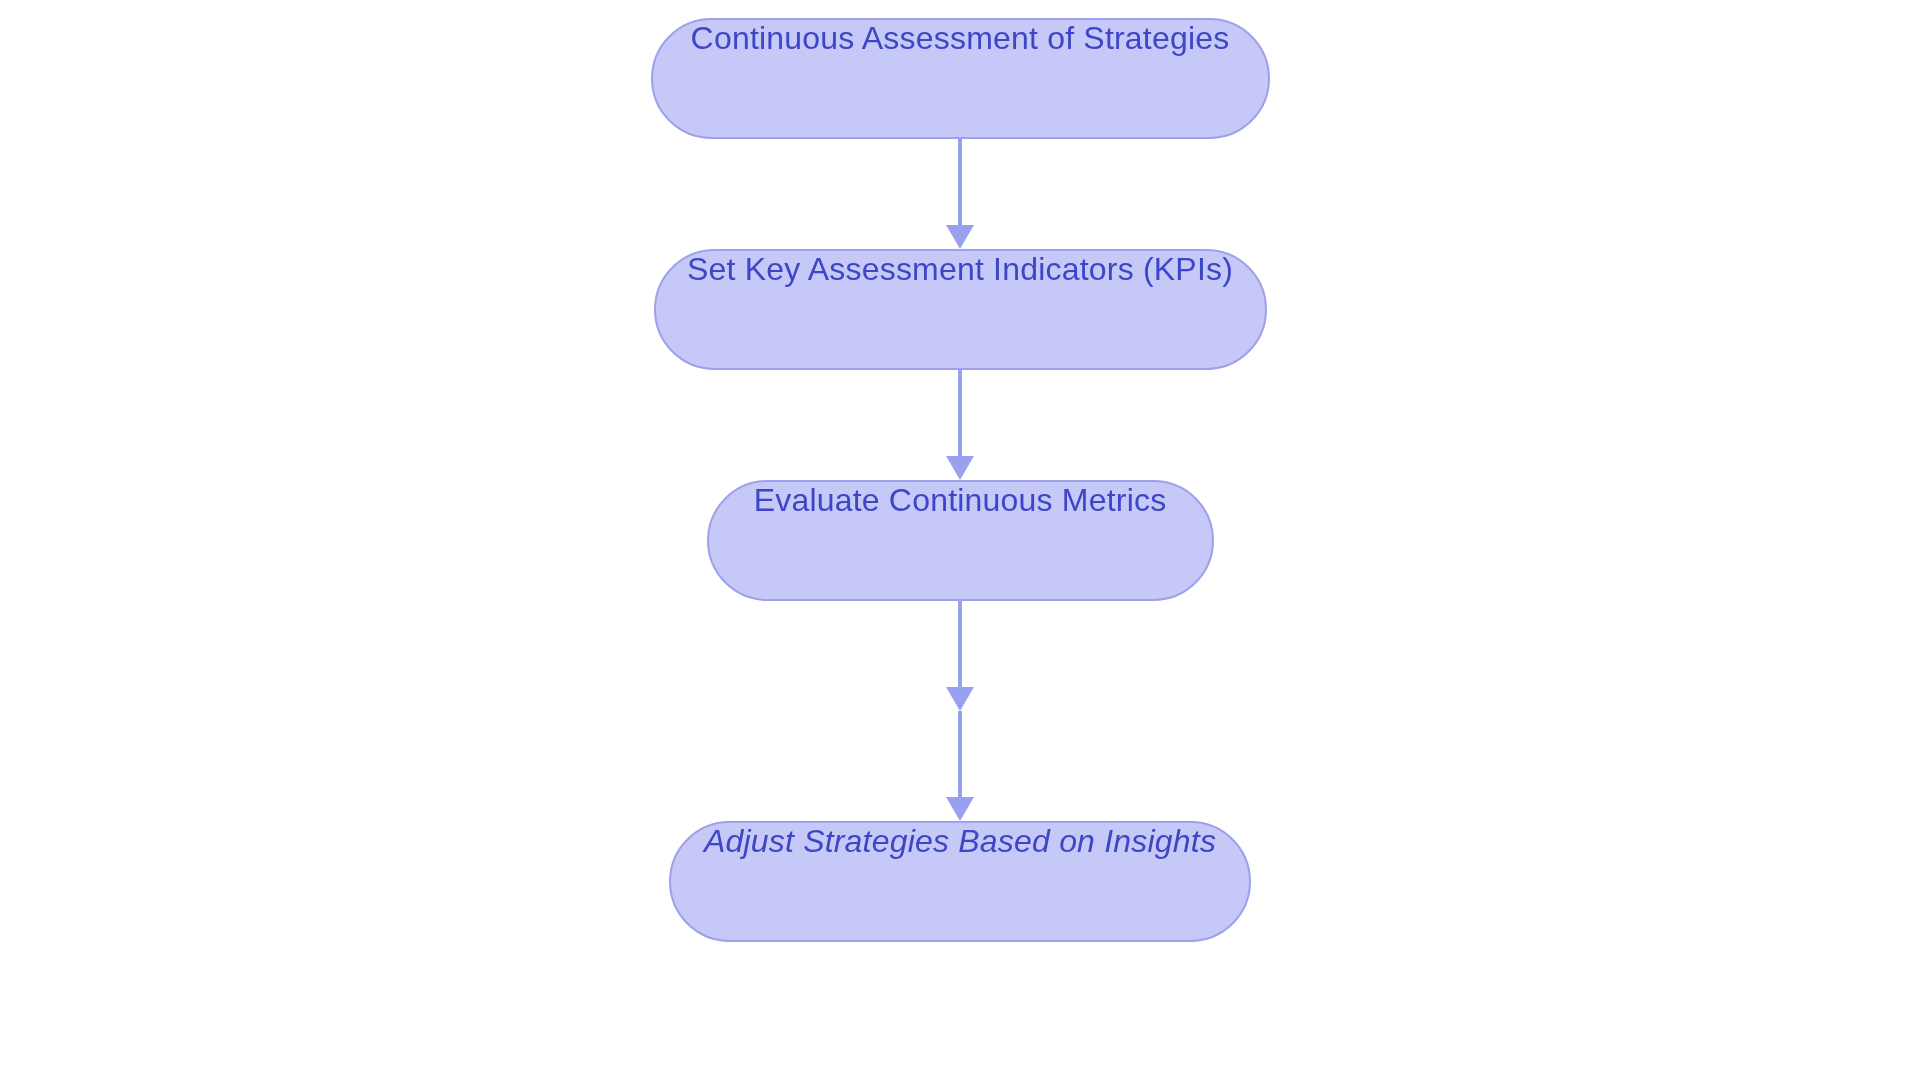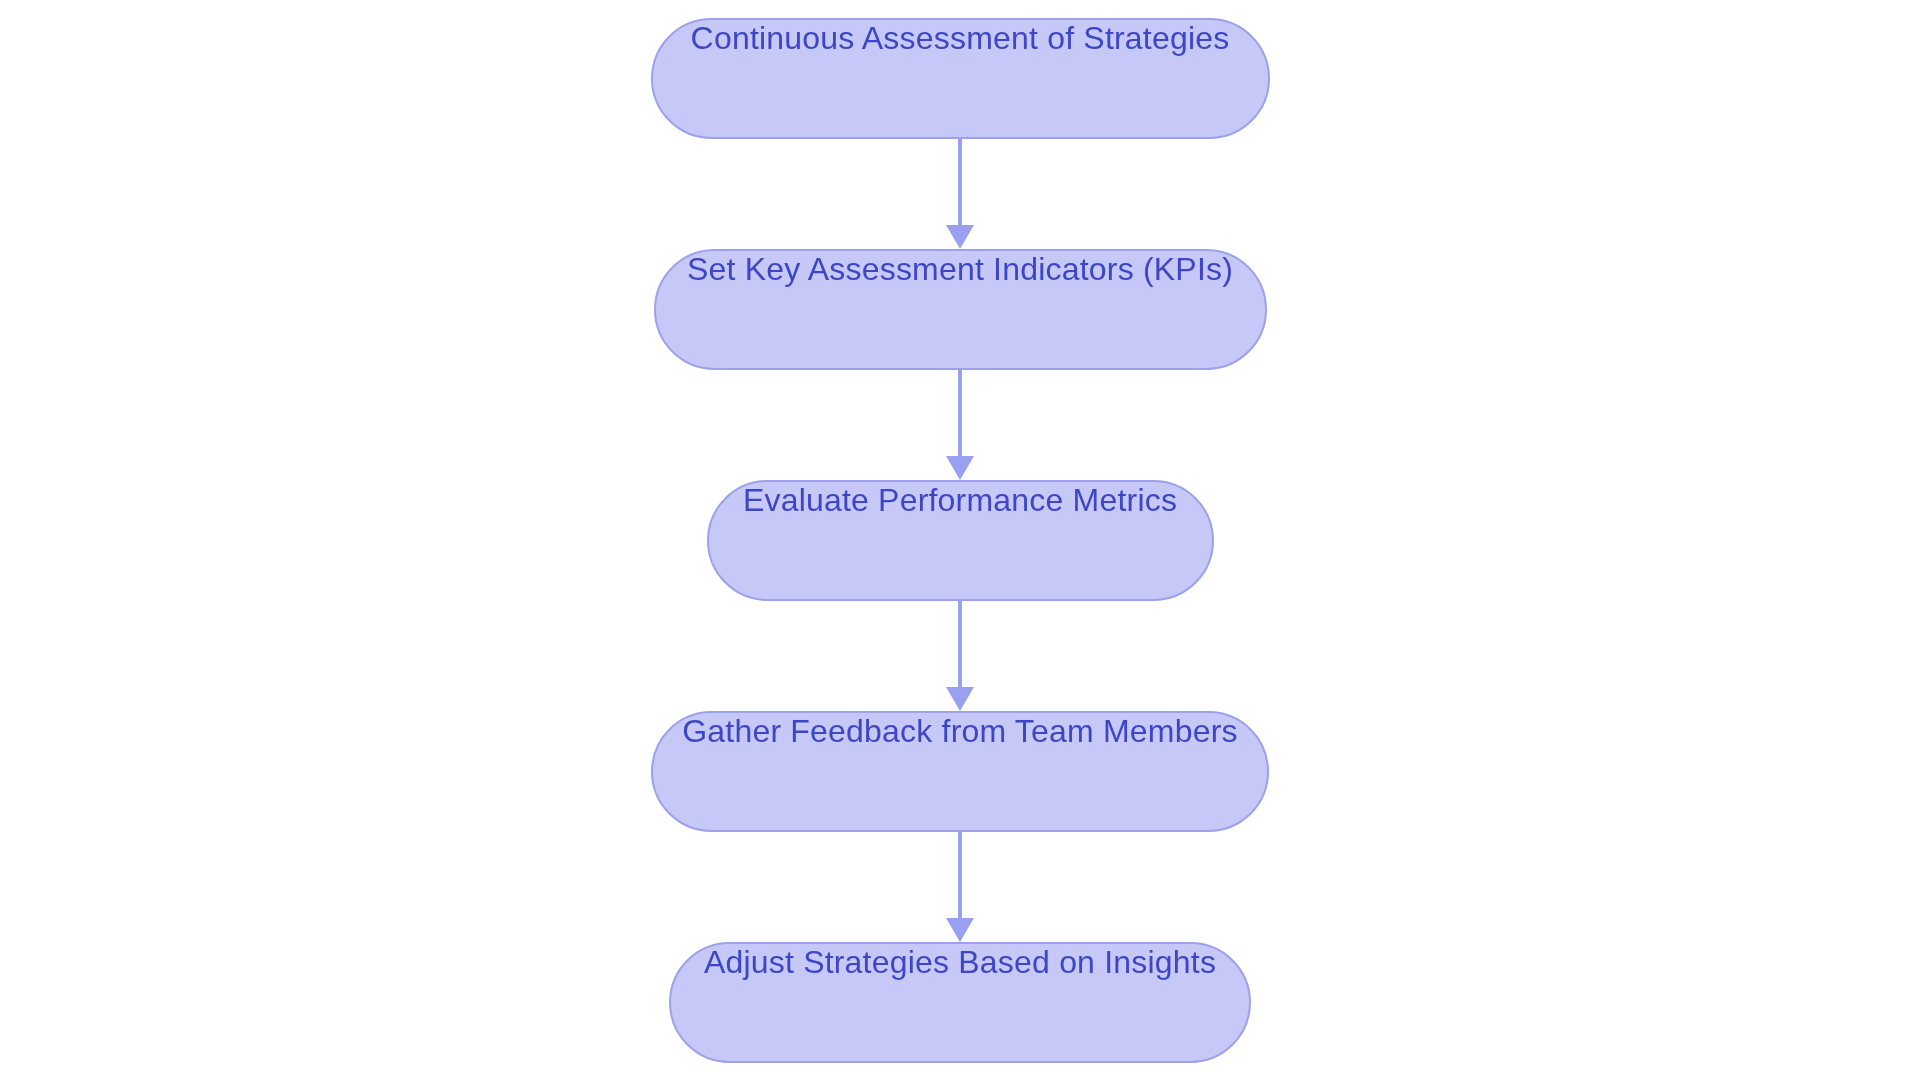--- a/index.html
+++ b/index.html
@@ -39,21 +39,21 @@
     font-size: 32px;
     font-weight: 400;
     letter-spacing: 0.2px;
     white-space: nowrap;
     flex: 0 0 auto;
   }
   .n1 { width: 619px; }
   .n2 { width: 613px; }
   .n3 { width: 507px; }
   .n4 { width: 618px; }
-  .n5 { width: 582px; }
+  .n5 { width: 582px; font-style: italic; }
   .arrow {
     height: 110px;
     width: 30px;
     display: flex;
     flex-direction: column;
     align-items: center;
     flex: 0 0 auto;
   }
   .arrow-line {
     width: 4px;
@@ -85,31 +85,28 @@
   <div class="node n2">
     <span>Set Key Assessment Indicators (KPIs)</span>
   </div>
 
   <div class="arrow">
     <div class="arrow-line"></div>
     <div class="arrow-head"></div>
   </div>
 
   <div class="node n3">
-    <span>Evaluate Performance Metrics</span>
+    <span>Evaluate Continuous Metrics</span>
   </div>
 
   <div class="arrow">
     <div class="arrow-line"></div>
     <div class="arrow-head"></div>
   </div>
 
-  <div class="node n4">
-    <span>Gather Feedback from Team Members</span>
-  </div>
 
   <div class="arrow">
     <div class="arrow-line"></div>
     <div class="arrow-head"></div>
   </div>
 
   <div class="node n5">
     <span>Adjust Strategies Based on Insights</span>
   </div>
 

